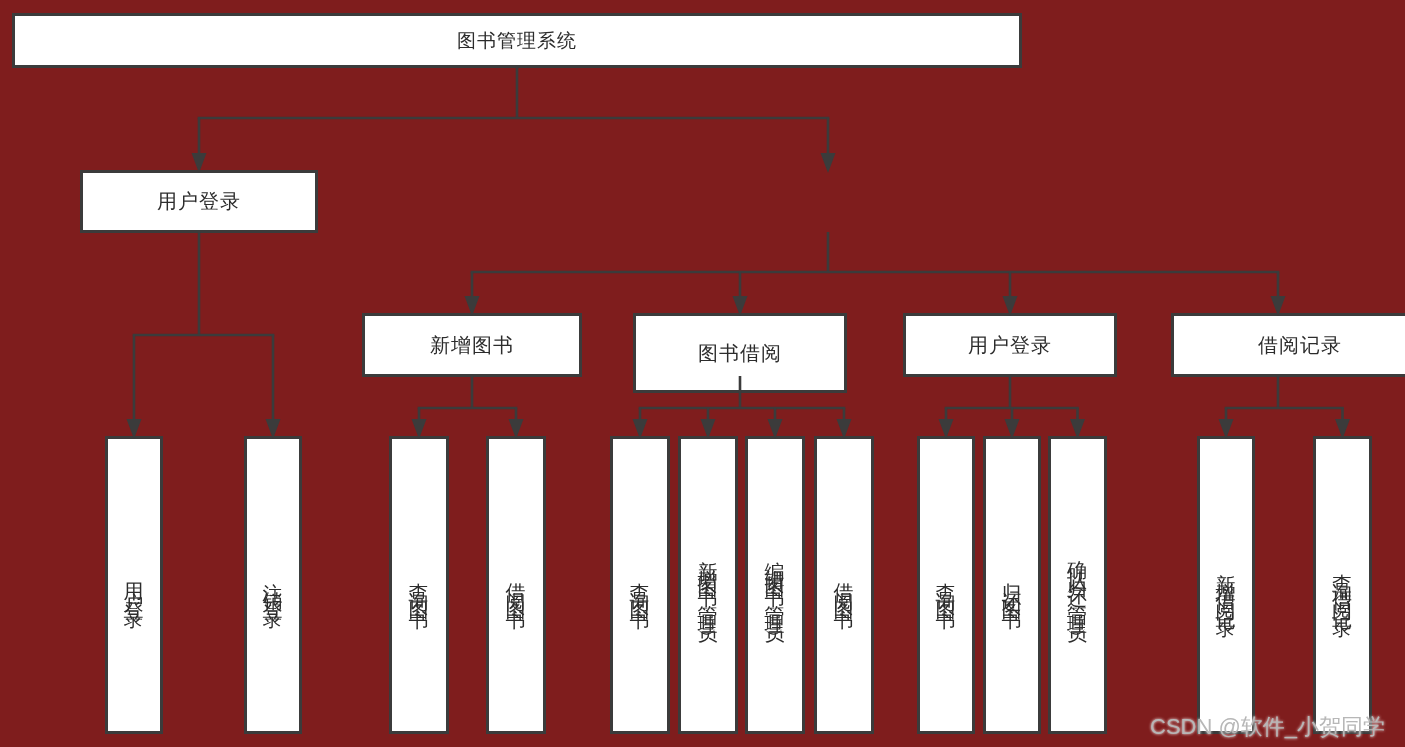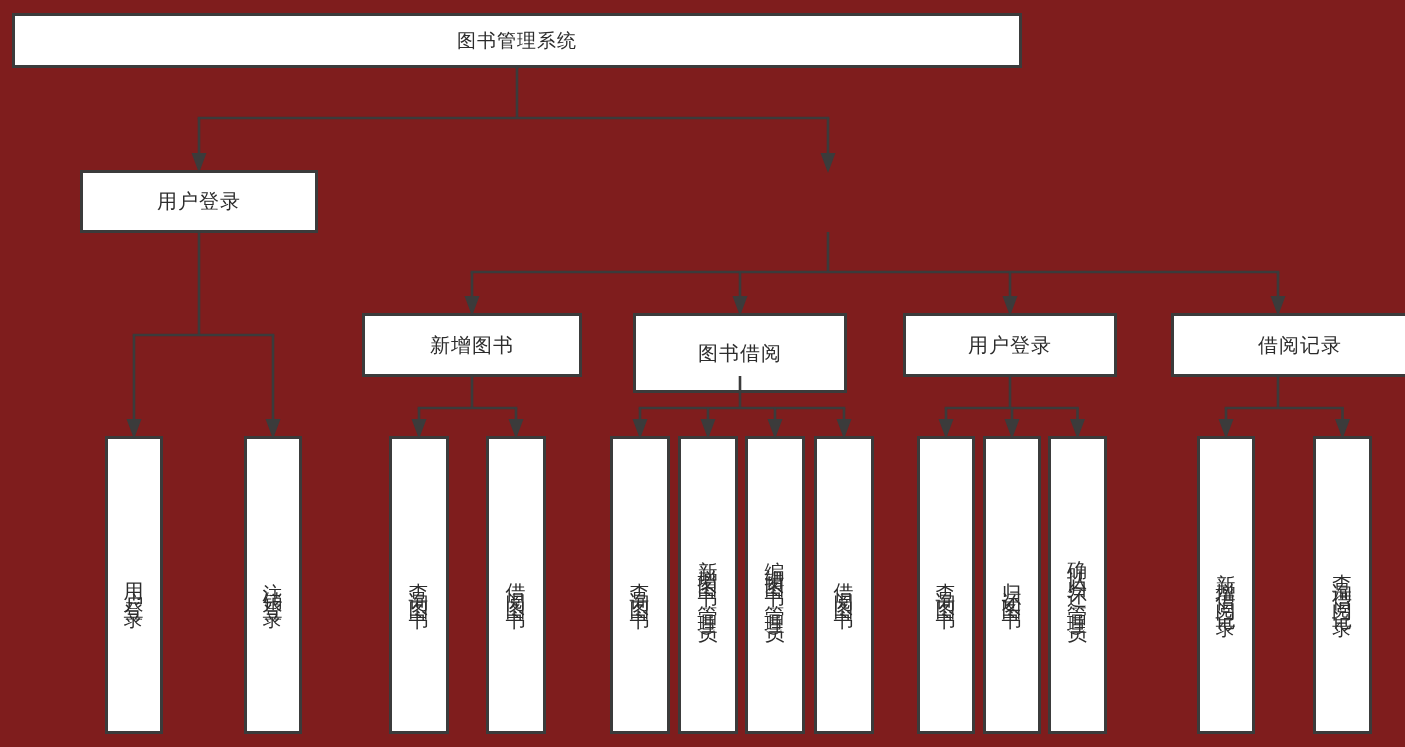--- a/index.html
+++ b/index.html
@@ -170,13 +170,14 @@
     <span class="lbl">确认归还（管理员）</span>
   </div>
 
   <div class="node v" style="left:1197px;top:436px;width:58px;height:298px">
     <span class="lbl">新增借阅记录</span>
   </div>
   <div class="node v" style="left:1313px;top:436px;width:59px;height:298px">
     <span class="lbl">查询借阅记录</span>
   </div>
 
+  <div class="watermark">CSDN @软件_小贺同学</div>
 </div>
 
 </body></html>

